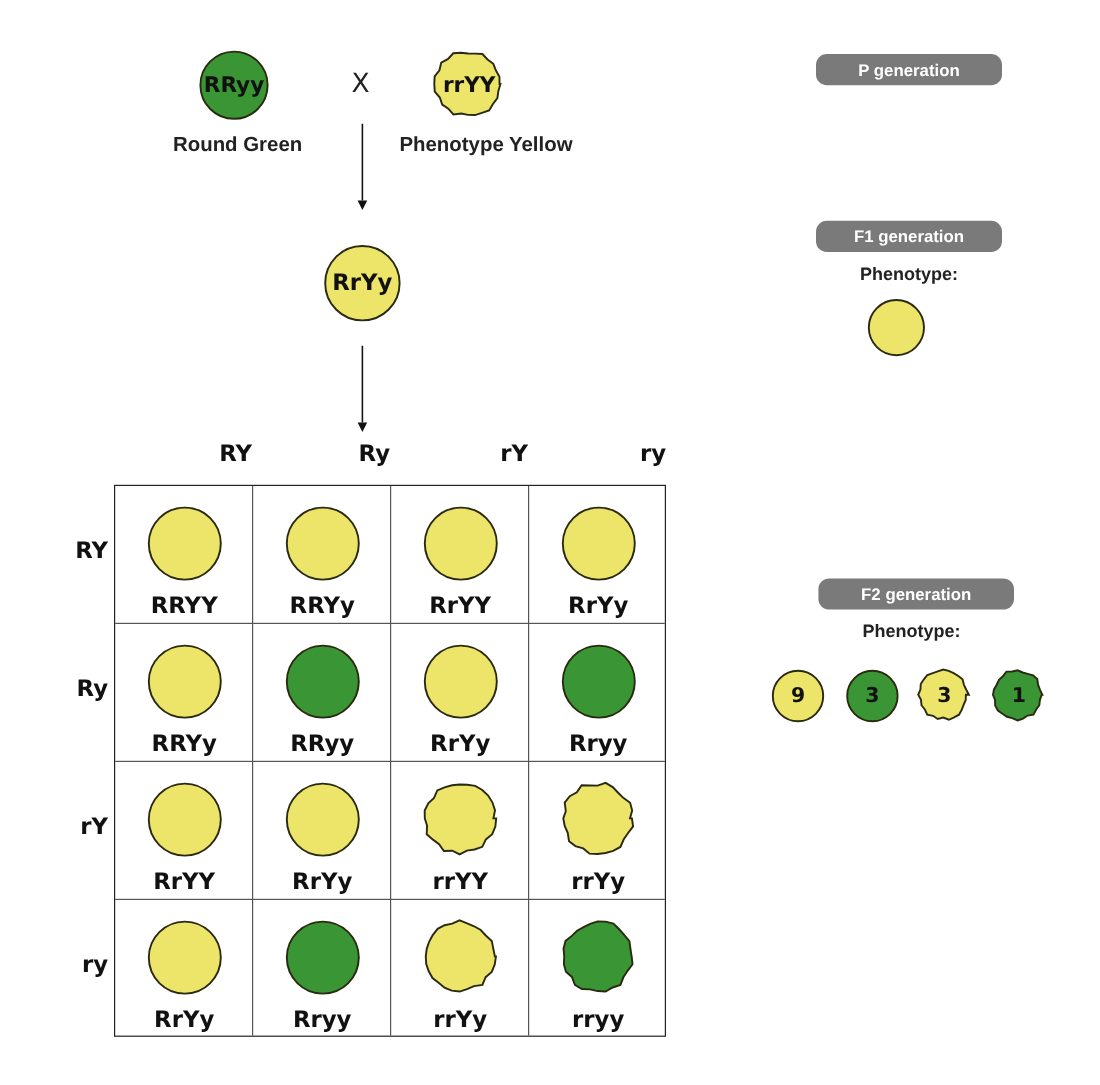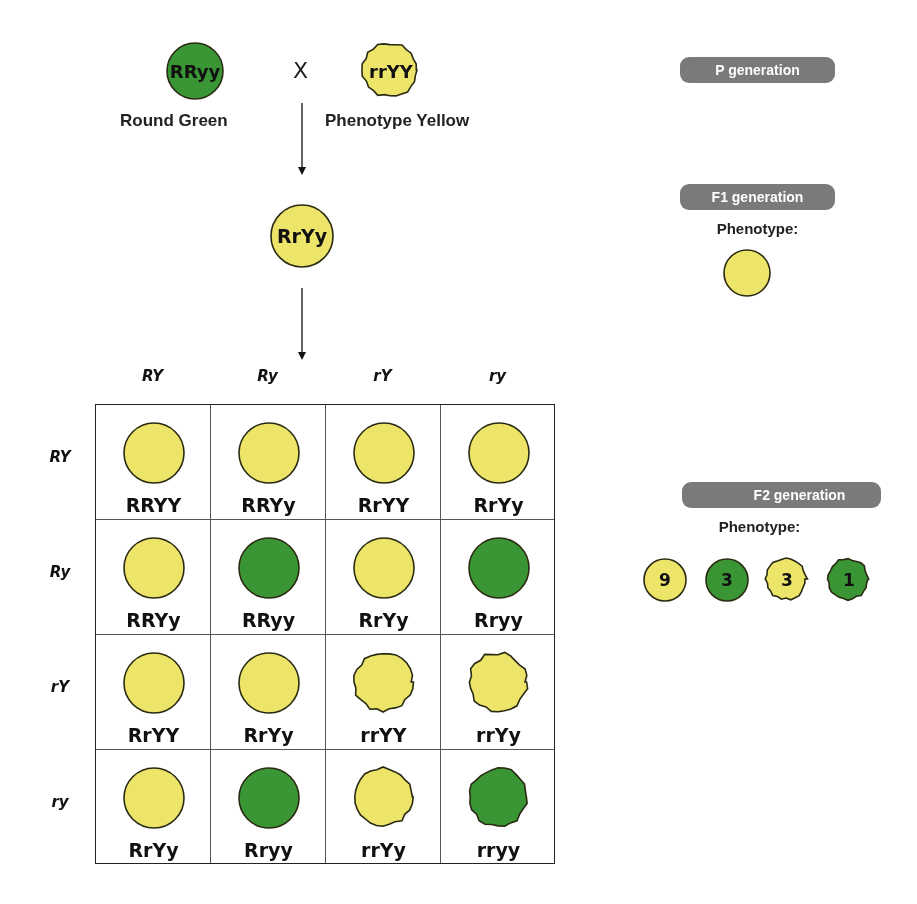--- a/index.html
+++ b/index.html
@@ -3,35 +3,35 @@
 <meta charset="utf-8">
 <style>
   html, body { margin: 0; padding: 0; background: #ffffff; }
   body { width: 917px; height: 904px; position: relative; overflow: hidden;
          font-family: "Liberation Sans", sans-serif; }
   .abs { position: absolute; }
   .pea { position: absolute; }
   .pea svg { display: block; overflow: visible; }
   .pea-label { position: absolute; left: 0; right: 0; top: 50%; transform: translateY(-50%);
                text-align: center; font-weight: bold; color: #111; font-family: "DejaVu Sans", sans-serif; }
-  .caption { font-weight: bold; font-size: 17px; color: #222; }
+  .caption { font-weight: bold; font-size: 17px; color: #222; text-align: center; }
   .cross-x { font-size: 22px; color: #222; font-family: "DejaVu Sans", sans-serif; }
   .gen-badge { position: absolute; background: #7a7a7a; color: #fff; font-weight: bold; font-size: 14px;
                border-radius: 9px; text-align: center; line-height: 26px; height: 26px; }
   .pheno-title { position: absolute; font-weight: bold; font-size: 15px; color: #222; text-align: center; }
   .grid { position: absolute; left: 95px; top: 404px; width: 460px; height: 460px;
           border: 1.5px solid #222; box-sizing: border-box; }
   .cell { position: absolute; width: 115px; height: 115px; box-sizing: border-box; }
   .cell .geno { position: absolute; left: 0; right: 0; bottom: 4px; text-align: center;
                 font-weight: bold; font-size: 19px; color: #111; font-family: "DejaVu Sans", sans-serif; }
   .cell .pea { left: 27px; top: 17px; }
   .vline { position: absolute; top: 0; width: 1px; height: 100%; background: #555; }
   .hline { position: absolute; left: 0; height: 1px; width: 100%; background: #555; }
-  .gamete { position: absolute; font-weight: bold; font-size: 15px; color: #111; text-align: center;
-            font-family: "DejaVu Sans", sans-serif; font-style: italic; }
+  .gamete { position: absolute; font-weight: bold; font-size: 19px; color: #111; text-align: right;
+            font-family: "DejaVu Sans", sans-serif; }
 </style>
 </head>
 <body>
 
 <div class="pea" style="left: 166px; top: 42px; width: 58px; height: 58px;">
     <svg width="58" height="58">
       <circle cx="29" cy="29" r="28" fill="#3a9635" stroke="#2a2a12" stroke-width="1.6"></circle>
     </svg>
   <div class="pea-label" style="font-size:18px;">RRyy</div>
 </div>
@@ -57,31 +57,31 @@
       <circle cx="32" cy="32" r="31" fill="#ede46a" stroke="#2a2a12" stroke-width="1.6"></circle>
     </svg>
   <div class="pea-label" style="font-size:19px;">RrYy</div>
 </div>
 
 <svg class="abs" style="left:296px; top:288px;" width="12" height="72">
   <line x1="6" y1="0" x2="6" y2="64" stroke="#111" stroke-width="1.3"></line>
   <polygon points="2,64 10,64 6,72" fill="#111"></polygon>
 </svg>
 
-<div class="gen-badge" style="left:680px; top:57px; width:155px;">P generation</div>
+<div class="gen-badge" style="left:680px; top:45px; width:155px;">P generation</div>
 
 <div class="gen-badge" style="left:680px; top:184px; width:155px;">F1 generation</div>
 <div class="pheno-title" style="left:680px; top:220px; width:155px;">Phenotype:</div>
 <div class="pea" style="left: 723px; top: 249px; width: 48px; height: 48px;">
     <svg width="48" height="48">
       <circle cx="24" cy="24" r="23" fill="#ede46a" stroke="#2a2a12" stroke-width="1.6"></circle>
     </svg>
   </div>
 
-<div class="gen-badge" style="left:682px; top:482px; width:163px;padding-left:36px;">F2 generation</div>
+<div class="gen-badge" style="left:682px; top:482px; width:163px;">F2 generation</div>
 <div class="pheno-title" style="left:682px; top:518px; width:155px;">Phenotype:</div>
 
 <div id="f2-ratio">
     <div class="pea" style="left: 643px; top: 558px; width: 44px; height: 44px;">
       <svg width="44" height="44">
         <circle cx="22" cy="22" r="21" fill="#ede46a" stroke="#2a2a12" stroke-width="1.6"></circle>
       </svg>
       <div class="pea-label" style="font-size: 17px;">9</div>
     </div>
     <div class="pea" style="left: 705px; top: 558px; width: 44px; height: 44px;">

